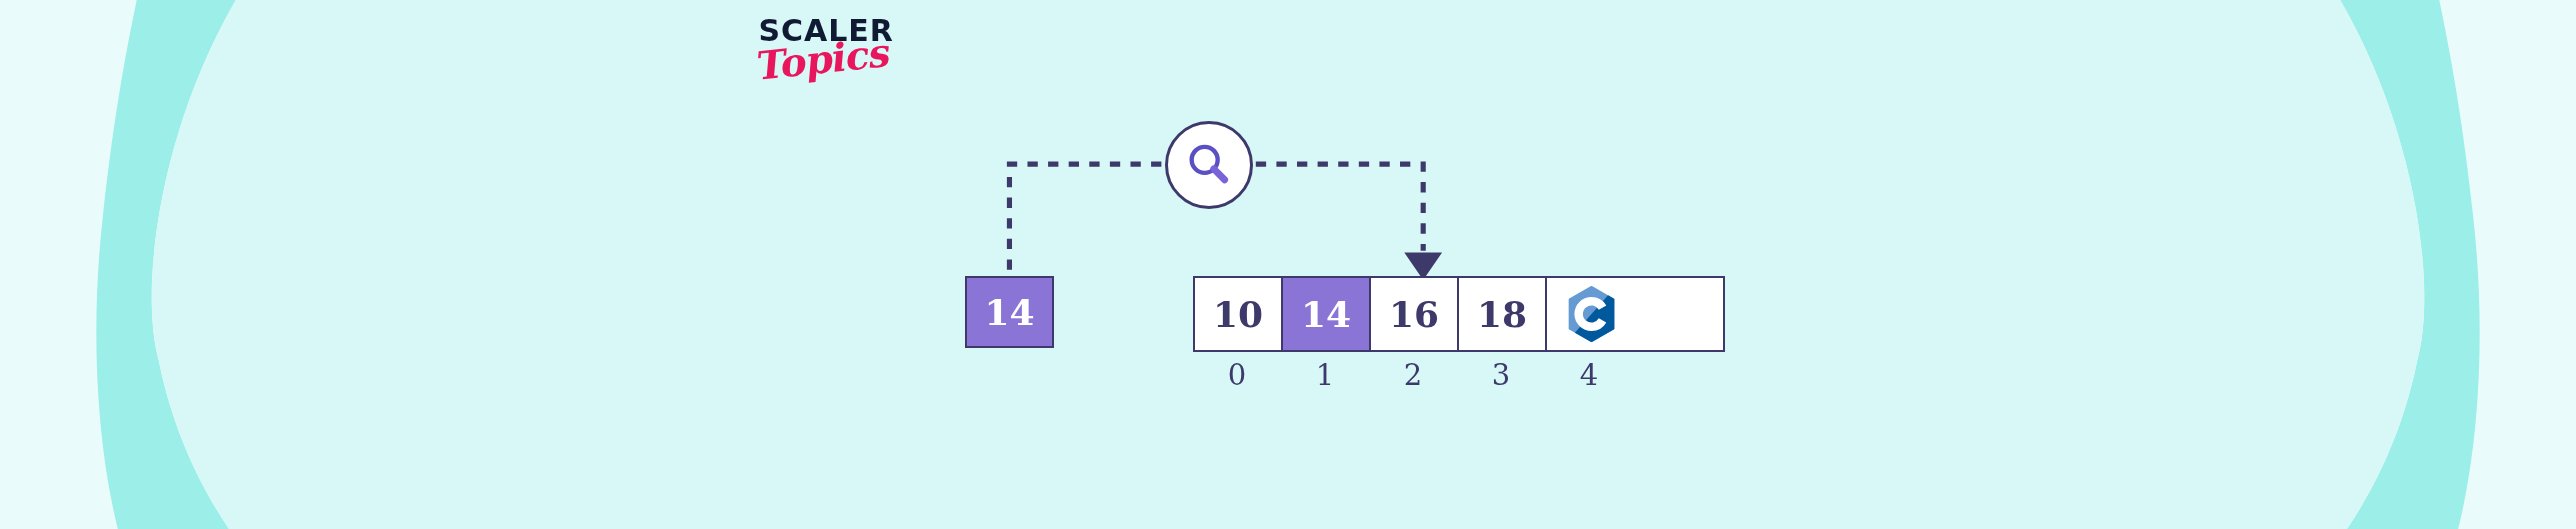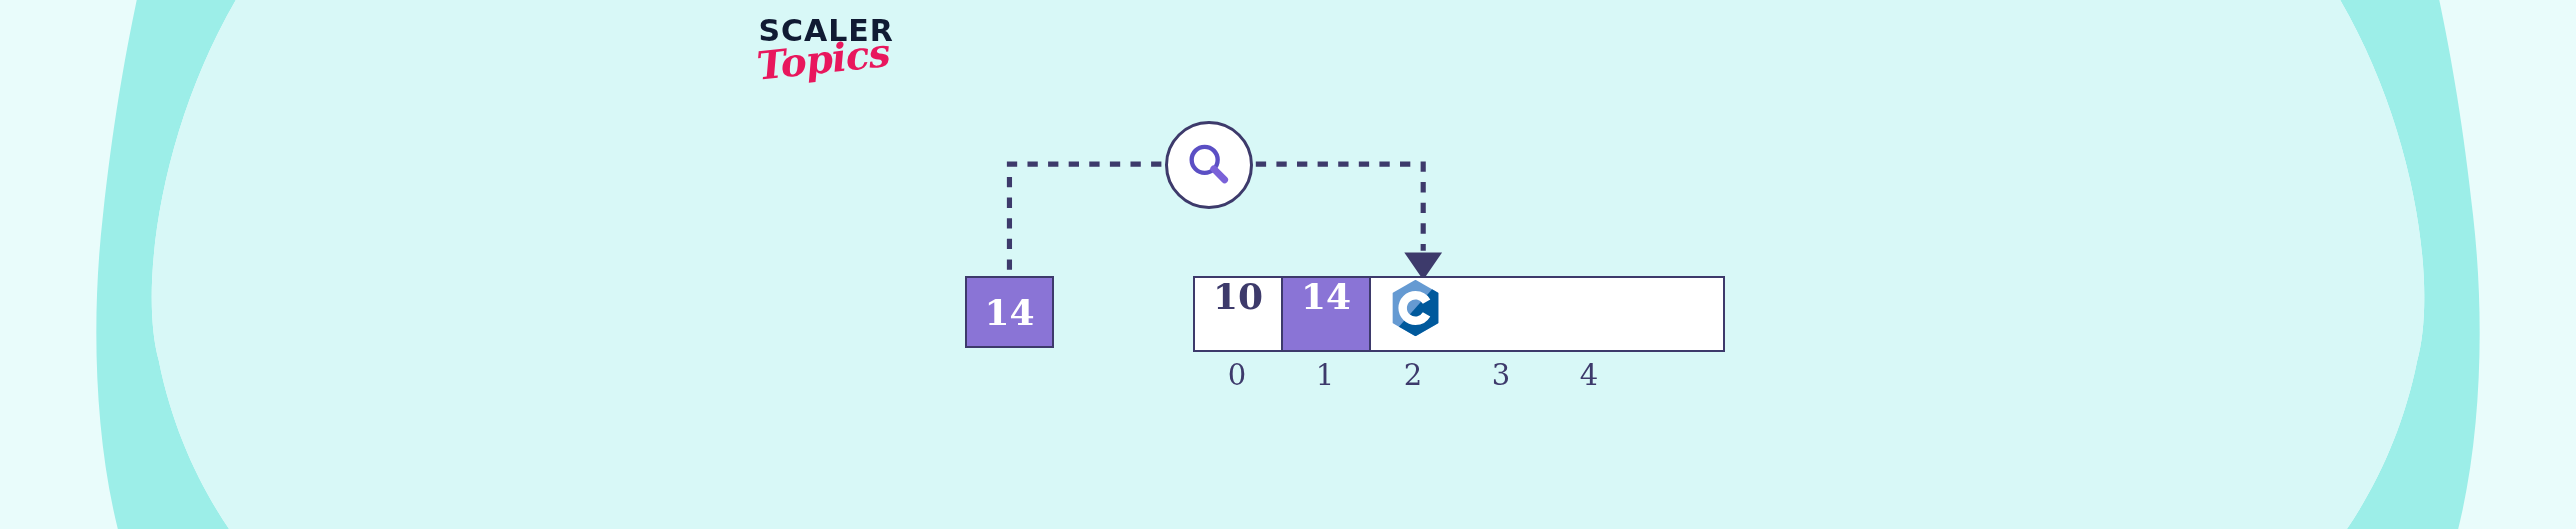--- a/index.html
+++ b/index.html
@@ -131,21 +131,21 @@
     border: 2.6px solid #3d3a6b;
     box-sizing: content-box;
     background: #ffffff;
     width: 528px;
     height: 72px;
   }
   .array-cell {
     width: 88px;
     height: 72px;
     display: flex;
-    align-items: flex-start;
+    align-items: center;
     justify-content: center;
     background: #ffffff;
     border-right: 2.6px solid #3d3a6b;
     box-sizing: border-box;
     position: relative;
   }
   .array-cell:last-child { border-right: none; }
   .array-cell .cell-text {
     font-family: "DejaVu Serif", serif;
     font-weight: 700;
@@ -227,21 +227,27 @@
 
         <div class="array-cell">
           <span class="cell-text">10</span>
         </div>
 
 
         <div class="array-cell highlight">
           <span class="cell-text">14</span>
         </div>
 
-
+        <div class="array-cell">
+          <span class="cell-text">16</span>
+        </div>
+
+        <div class="array-cell">
+          <span class="cell-text">18</span>
+        </div>
 
         <div class="array-cell logo-cell">
           <span>
             <svg width="53" height="60" viewBox="0 0 62 70">
               <defs>
                 <clipPath id="hexclip">
                   <polygon points="31,2 58,17.5 58,52.5 31,68 4,52.5 4,17.5"></polygon>
                 </clipPath>
               </defs>
               <g clip-path="url(#hexclip)">

